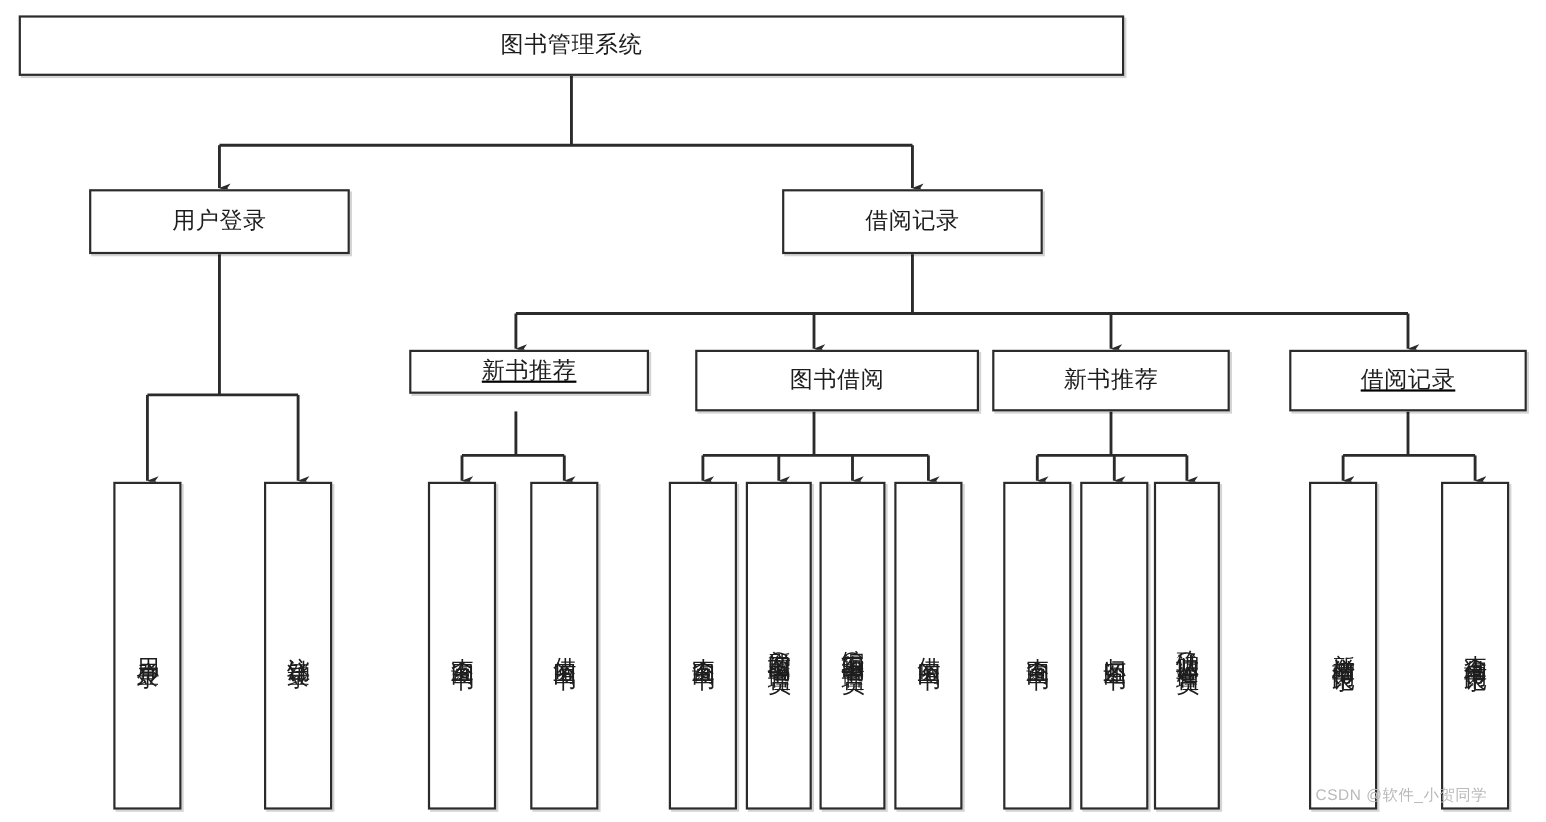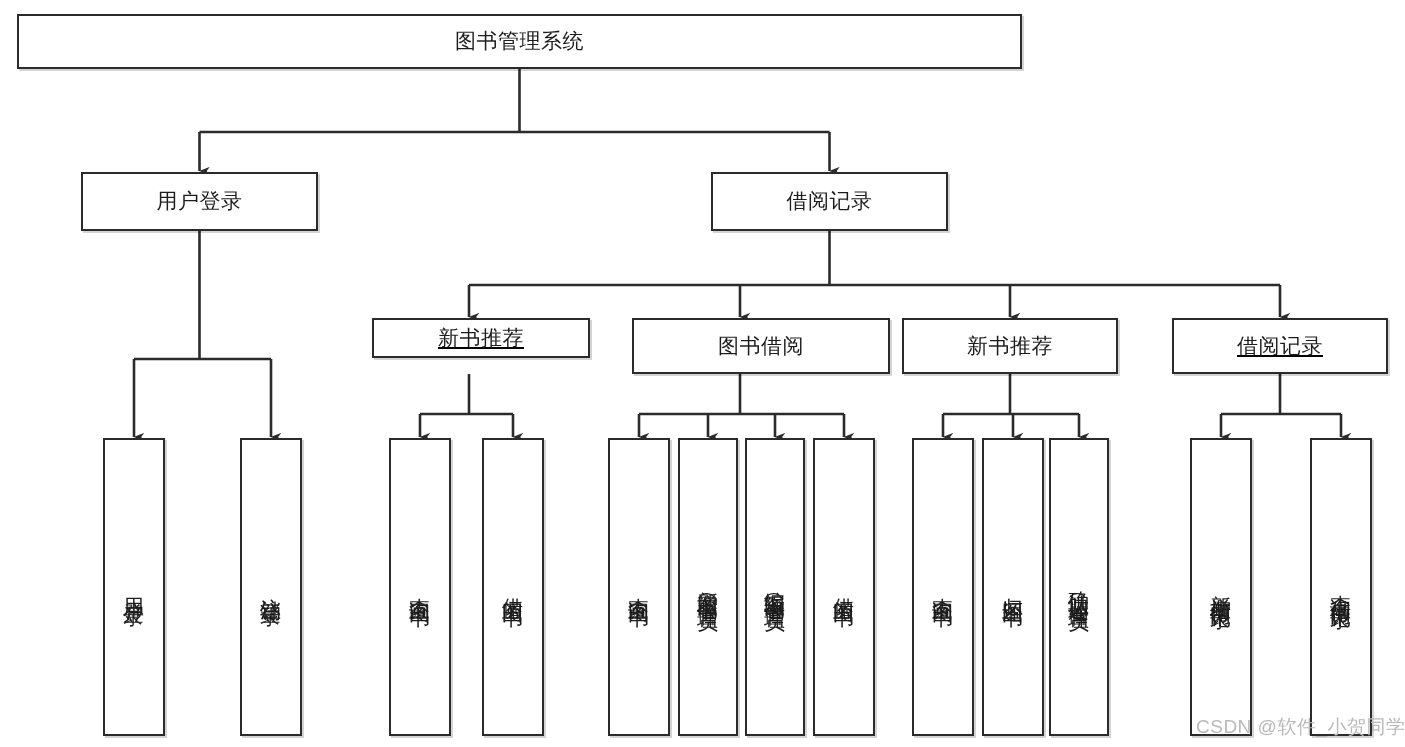--- a/index.html
+++ b/index.html
@@ -53,21 +53,21 @@
     font-size: 21px;
     writing-mode: vertical-rl;
     text-orientation: upright;
     letter-spacing: 3px;
     line-height: 1;
     white-space: nowrap;
   }
   #watermark {
     position: absolute;
     color: #b9b9b9;
-    font-size: 19px;
+    font-size: 14px;
     letter-spacing: 0.5px;
     white-space: nowrap;
     user-select: none;
   }
 </style>
 </head>
 <body>
 
 <div id="canvas">
   <svg id="wires" viewBox="0 0 1405 747">

